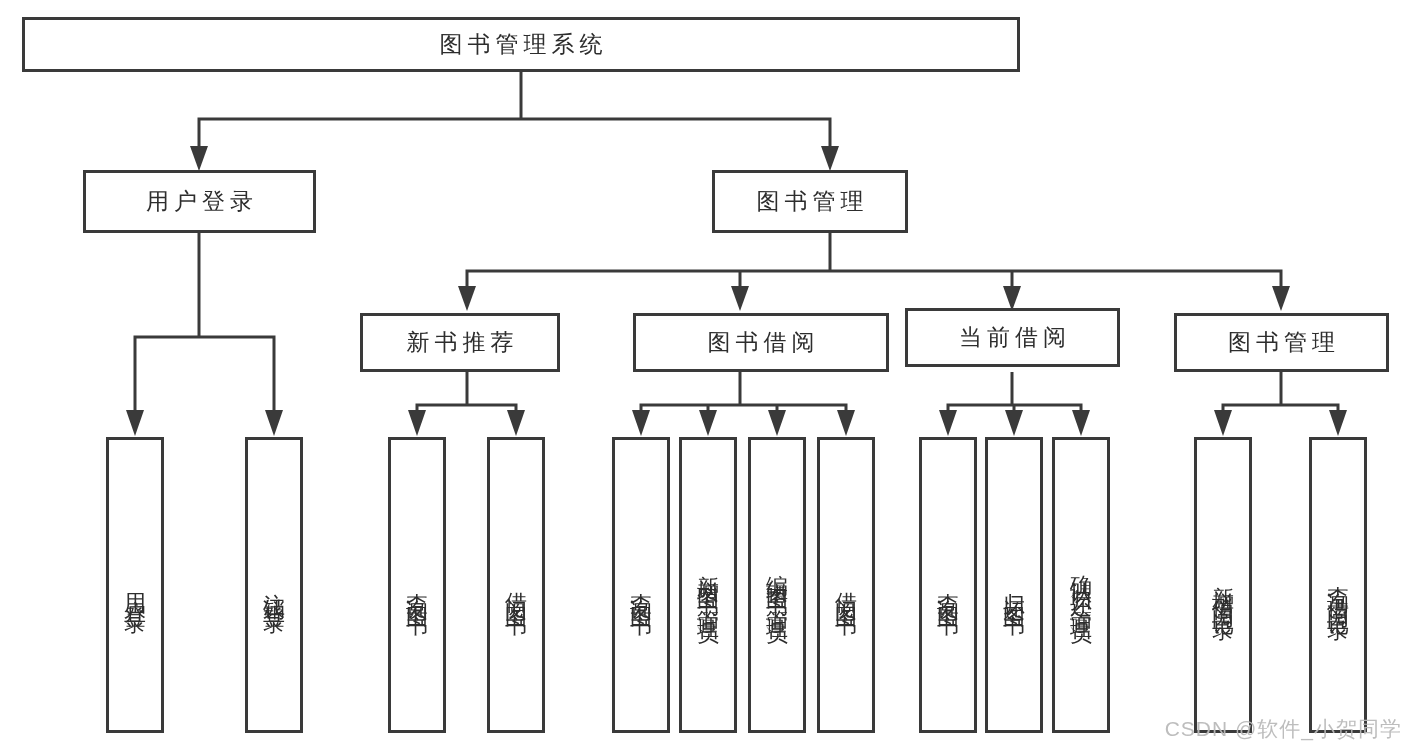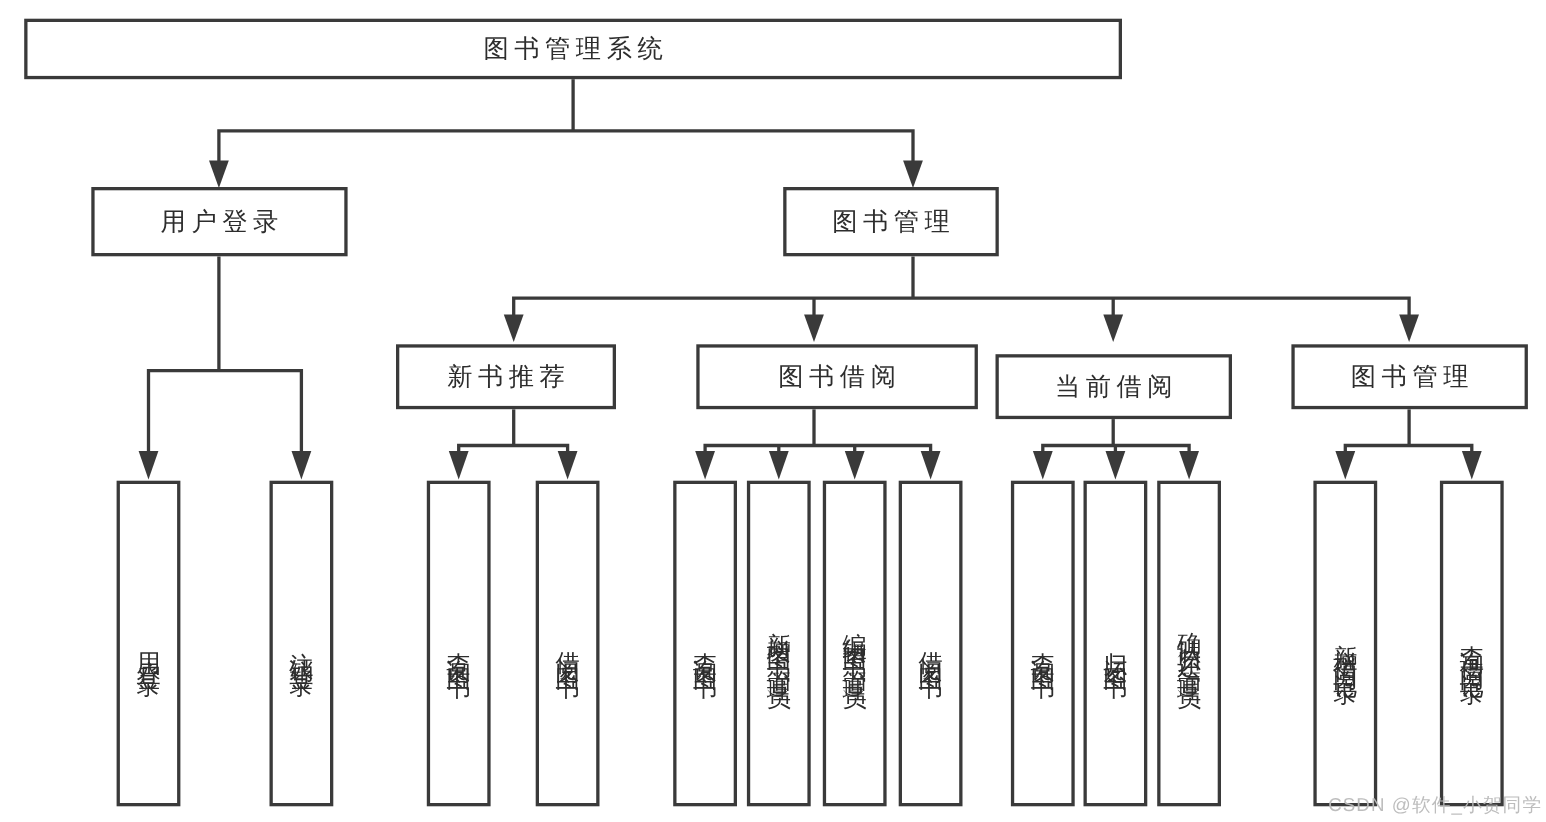--- a/index.html
+++ b/index.html
@@ -38,41 +38,41 @@
     font-size: 22px;
     letter-spacing: 7px;
     line-height: 1;
   }
   .v-box span { display: block; padding-top: 7px;  }
   .root-box   { left: 22px;  top: 17px;  width: 998px; height: 55px; }
   .n-user-login { left: 83px;  top: 170px; width: 233px; height: 63px; }
   .n-book-mgmt  { left: 712px; top: 170px; width: 196px; height: 63px; }
   .n-new-rec    { left: 360px; top: 313px; width: 200px; height: 59px; }
   .n-borrow     { left: 633px; top: 313px; width: 256px; height: 59px; }
-  .n-current    { left: 905px; top: 322px; width: 215px; height: 59px; }
+  .n-current    { left: 905px; top: 308px; width: 215px; height: 59px; }
   .n-records    { left: 1174px;top: 313px; width: 215px; height: 59px; }
   .leaf { top: 437px; width: 58px; height: 296px; }
   .l-0  { left: 106px; }
   .l-1  { left: 245px; }
   .l-2  { left: 388px; }
   .l-3  { left: 487px; }
   .l-4  { left: 612px; }
   .l-5  { left: 679px; }
   .l-6  { left: 748px; }
   .l-7  { left: 817px; }
   .l-8  { left: 919px; }
   .l-9  { left: 985px; }
   .l-10 { left: 1052px; }
   .l-11 { left: 1194px; }
   .l-12 { left: 1309px; }
   .watermark {
     position: absolute;
     right: 3px;
     bottom: 4px;
-    font-size: 17px;
+    font-size: 21px;
     letter-spacing: 1px;
     color: rgba(185,185,185,0.95);
     z-index: 6;
     white-space: nowrap;
   }
 </style>
 </head>
 <body>
 
 <div id="canvas">

